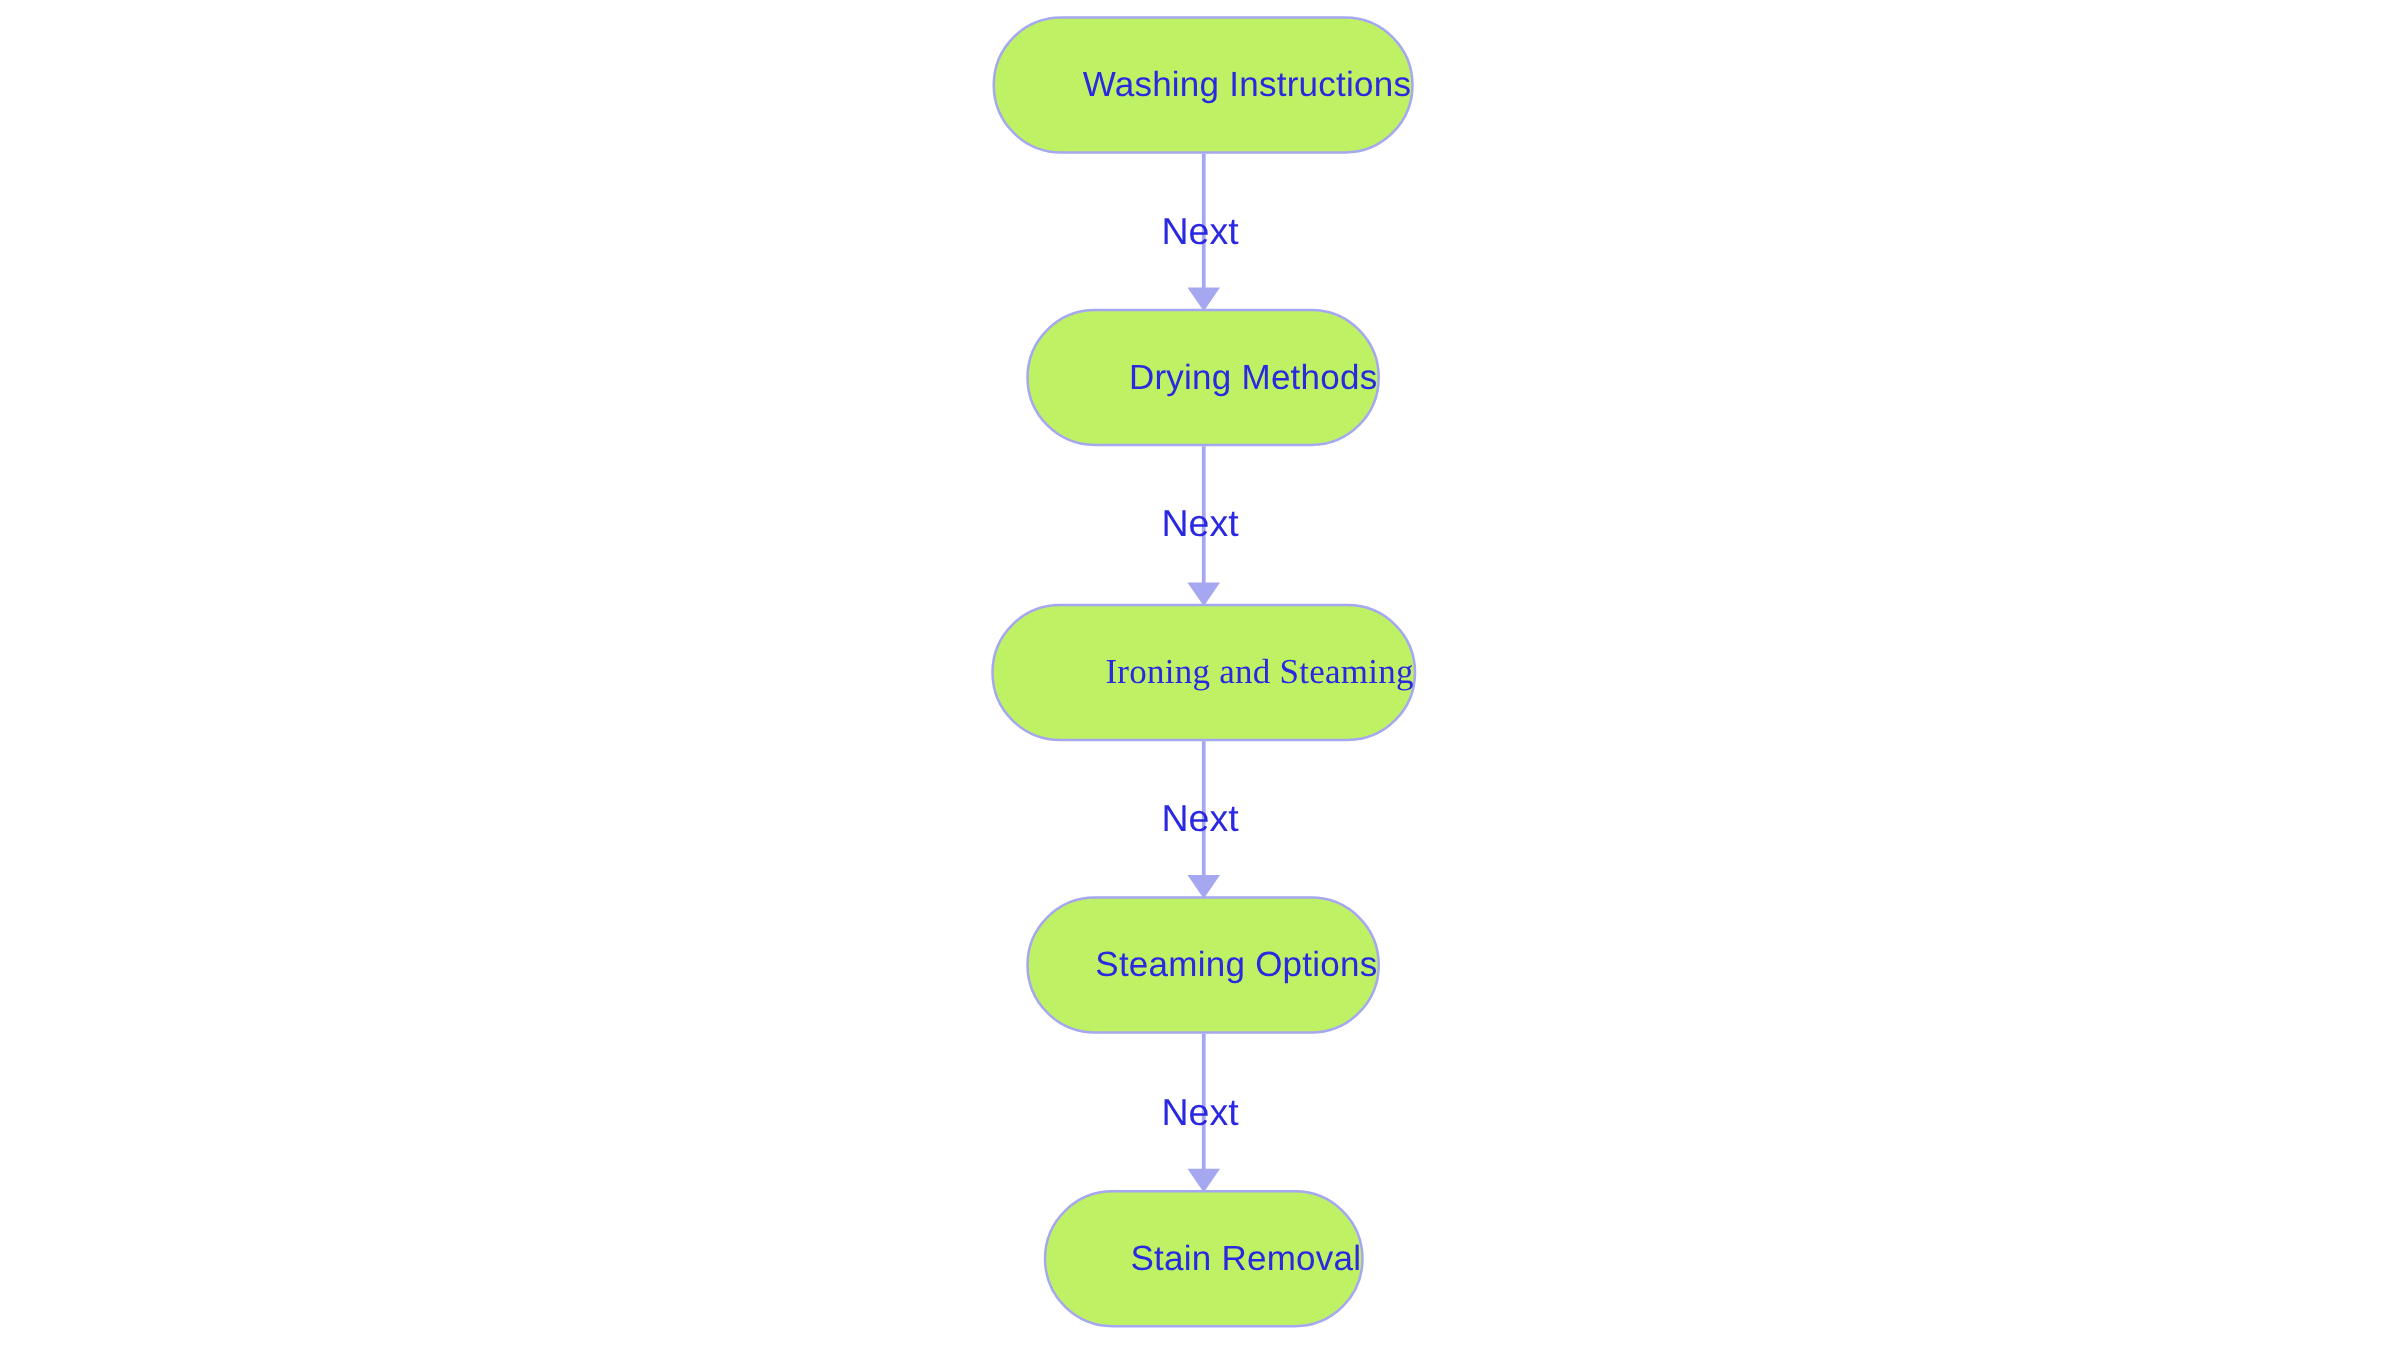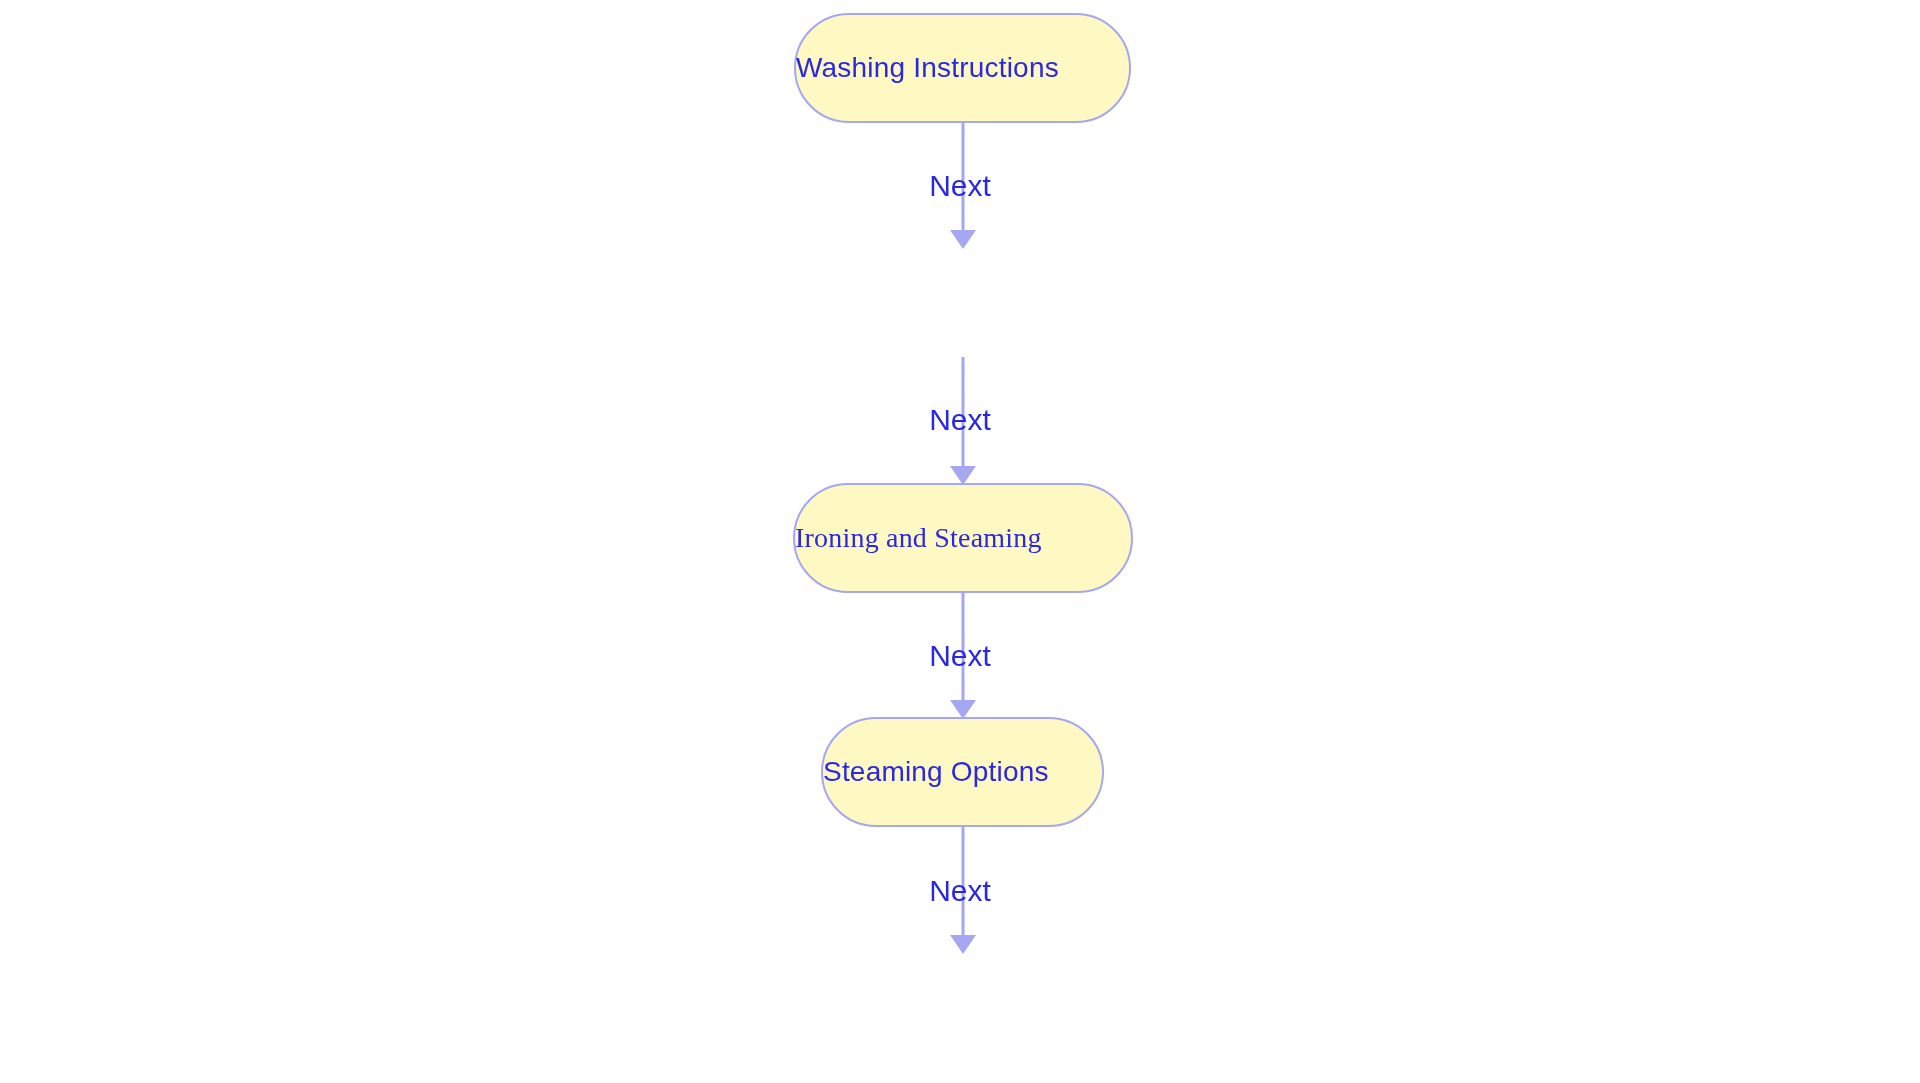--- a/index.html
+++ b/index.html
@@ -19,26 +19,26 @@
     position: relative;
     width: 1920px;
     height: 1083px;
     background: #ffffff;
   }
 
   
   .node {
     position: absolute;
     box-sizing: border-box;
-    background: #fef9c3;
+    background: #bef264;
     border: 2px solid #a5a7f0;
     border-radius: 999px;
     display: flex;
     align-items: center;
-    justify-content: flex-start;
+    justify-content: flex-end;
     color: #2a28e0;
     font-size: 28px;
     font-weight: 400;
     letter-spacing: 0.2px;
     white-space: nowrap;
     font-family: "Liberation Sans", sans-serif;
   }
 
   .node-label {
     display: block;
@@ -104,23 +104,29 @@
 
   <div class="edge-label" style="left:960px; top:186px;">Next</div>
   <div class="edge-label" style="left:960px; top:420px;">Next</div>
   <div class="edge-label" style="left:960px; top:656px;">Next</div>
   <div class="edge-label" style="left:960px; top:891px;">Next</div>
 
   <div class="node" style="left:794px; top:13px; width:337px; height:110px;">
     <span class="node-label">Washing Instructions</span>
   </div>
 
+  <div class="node" style="left:821px; top:247px; width:283px; height:110px;">
+    <span class="node-label">Drying Methods</span>
+  </div>
 
   <div class="node" style="left:793px; top:483px; width:340px; height:110px;font-family:Liberation Serif, serif;">
     <span class="node-label">Ironing and Steaming</span>
   </div>
 
   <div class="node" style="left:821px; top:717px; width:283px; height:110px;">
     <span class="node-label">Steaming Options</span>
   </div>
 
+  <div class="node" style="left:835px; top:952px; width:256px; height:110px;">
+    <span class="node-label">Stain Removal</span>
+  </div>
 
 </div>
 
 </body></html>

